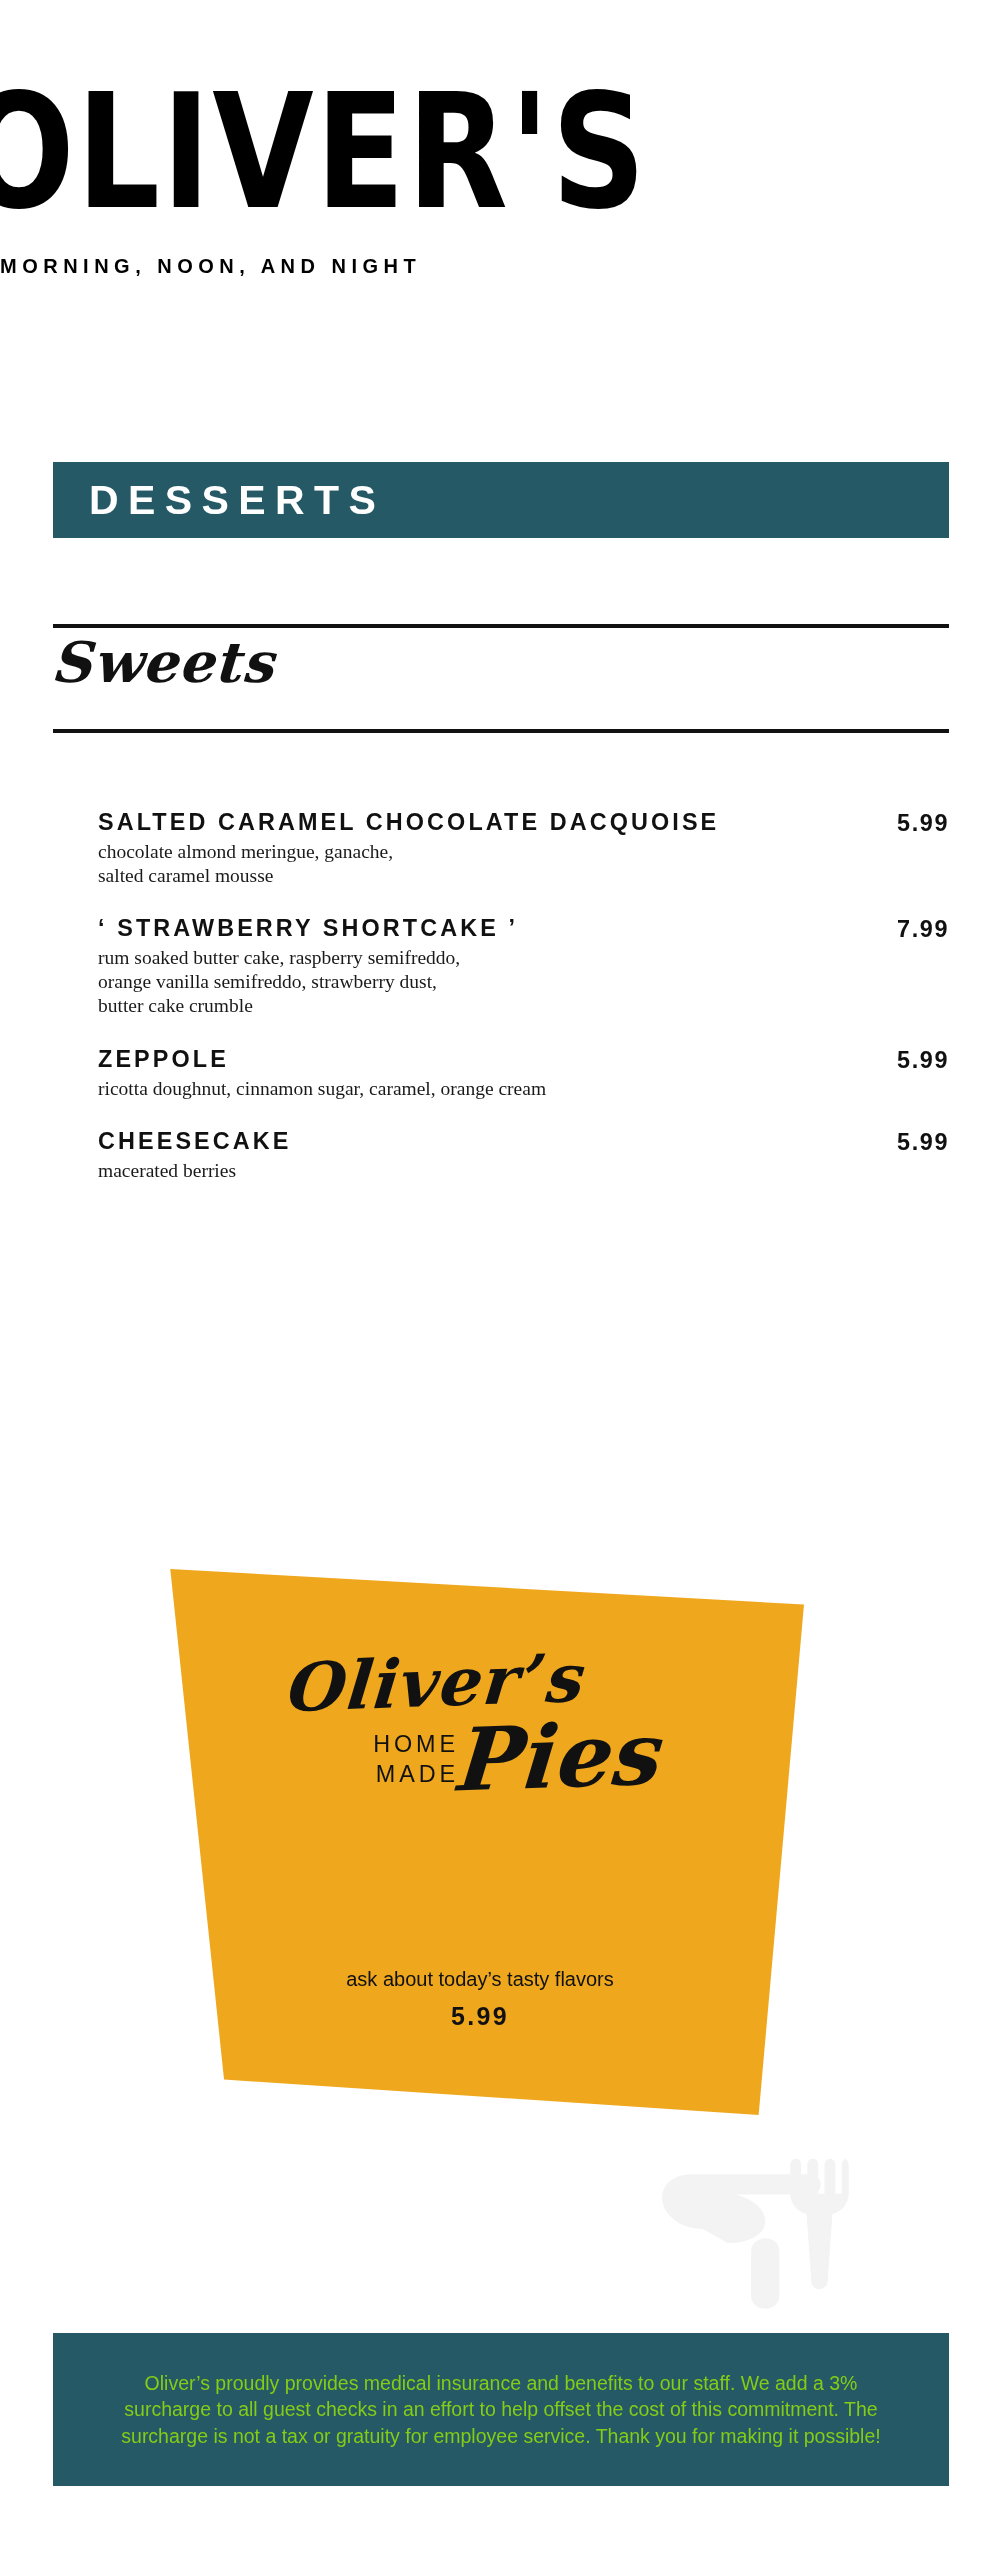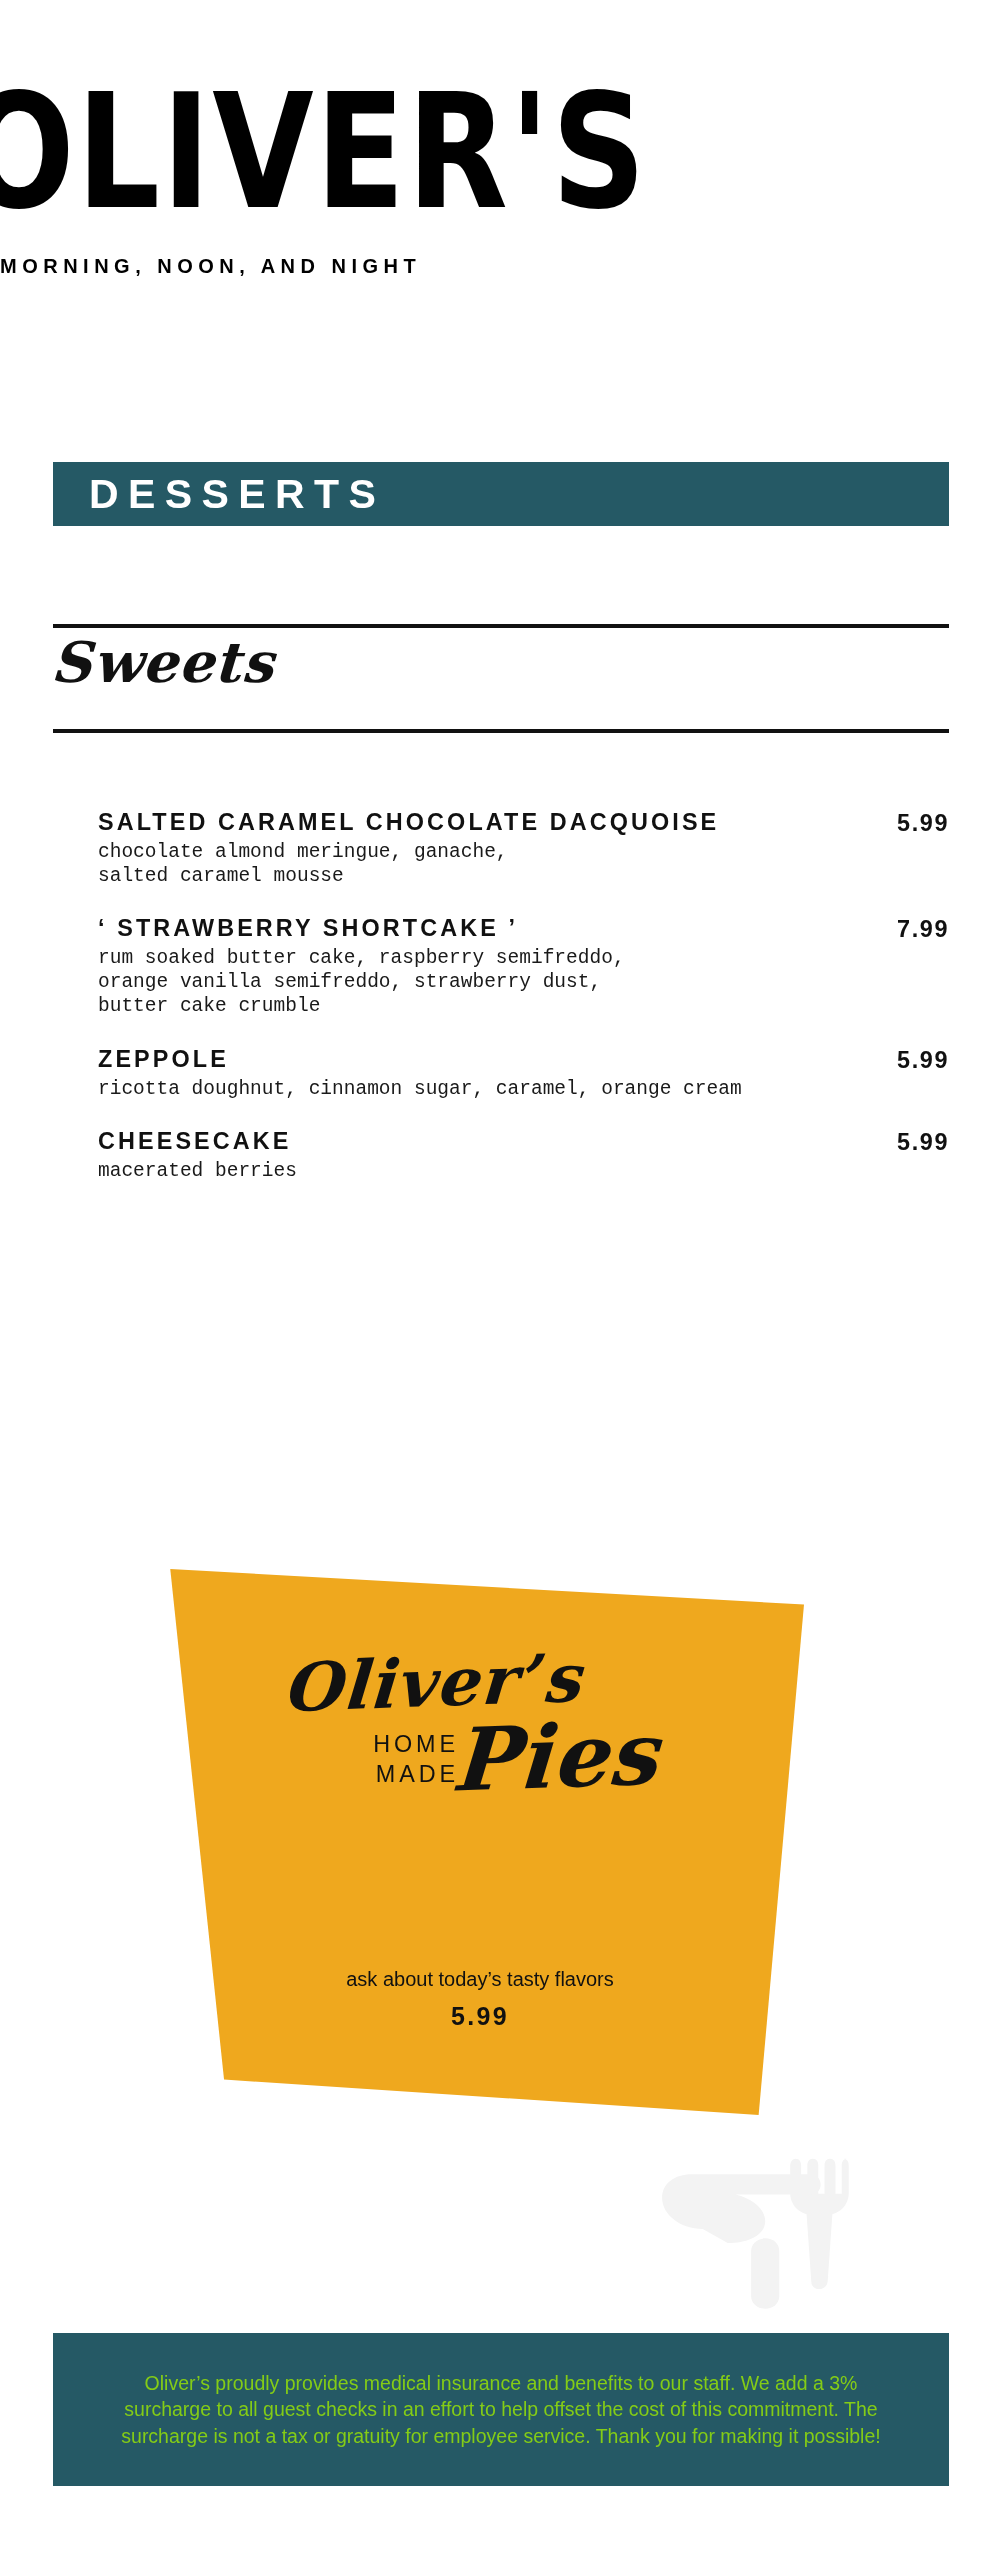--- a/index.html
+++ b/index.html
@@ -50,21 +50,21 @@
     letter-spacing: 5.5px;
     color: #000000;
   }
 
   
   .banner {
     position: absolute;
     top: 462px;
     left: 53px;
     width: 896px;
-    height: 64px;
+    height: 76px;
     background: #255965;
     display: flex;
     align-items: center;
   }
   .banner-text {
     color: #ffffff;
     font-family: "Liberation Sans", sans-serif;
     font-weight: bold;
     font-size: 41px;
     letter-spacing: 9.4px;
@@ -133,21 +133,21 @@
     font-family: "Liberation Sans", sans-serif;
     font-weight: bold;
     font-size: 23.4px;
     line-height: 28px;
     letter-spacing: 1.6px;
     color: #111111;
     white-space: nowrap;
     padding-top: 0.8px;
   }
   .item-desc {
-    font-family: Liberation Mono, monospace;
+    font-family: Liberation Serif, serif;
     font-size: 19.5px;
     line-height: 24px;
     color: #1a1a1a;
     margin-top: 3.1px;
     max-width: 780px;
     white-space: pre-line;
   }
 
   
   .pies-wrap {

